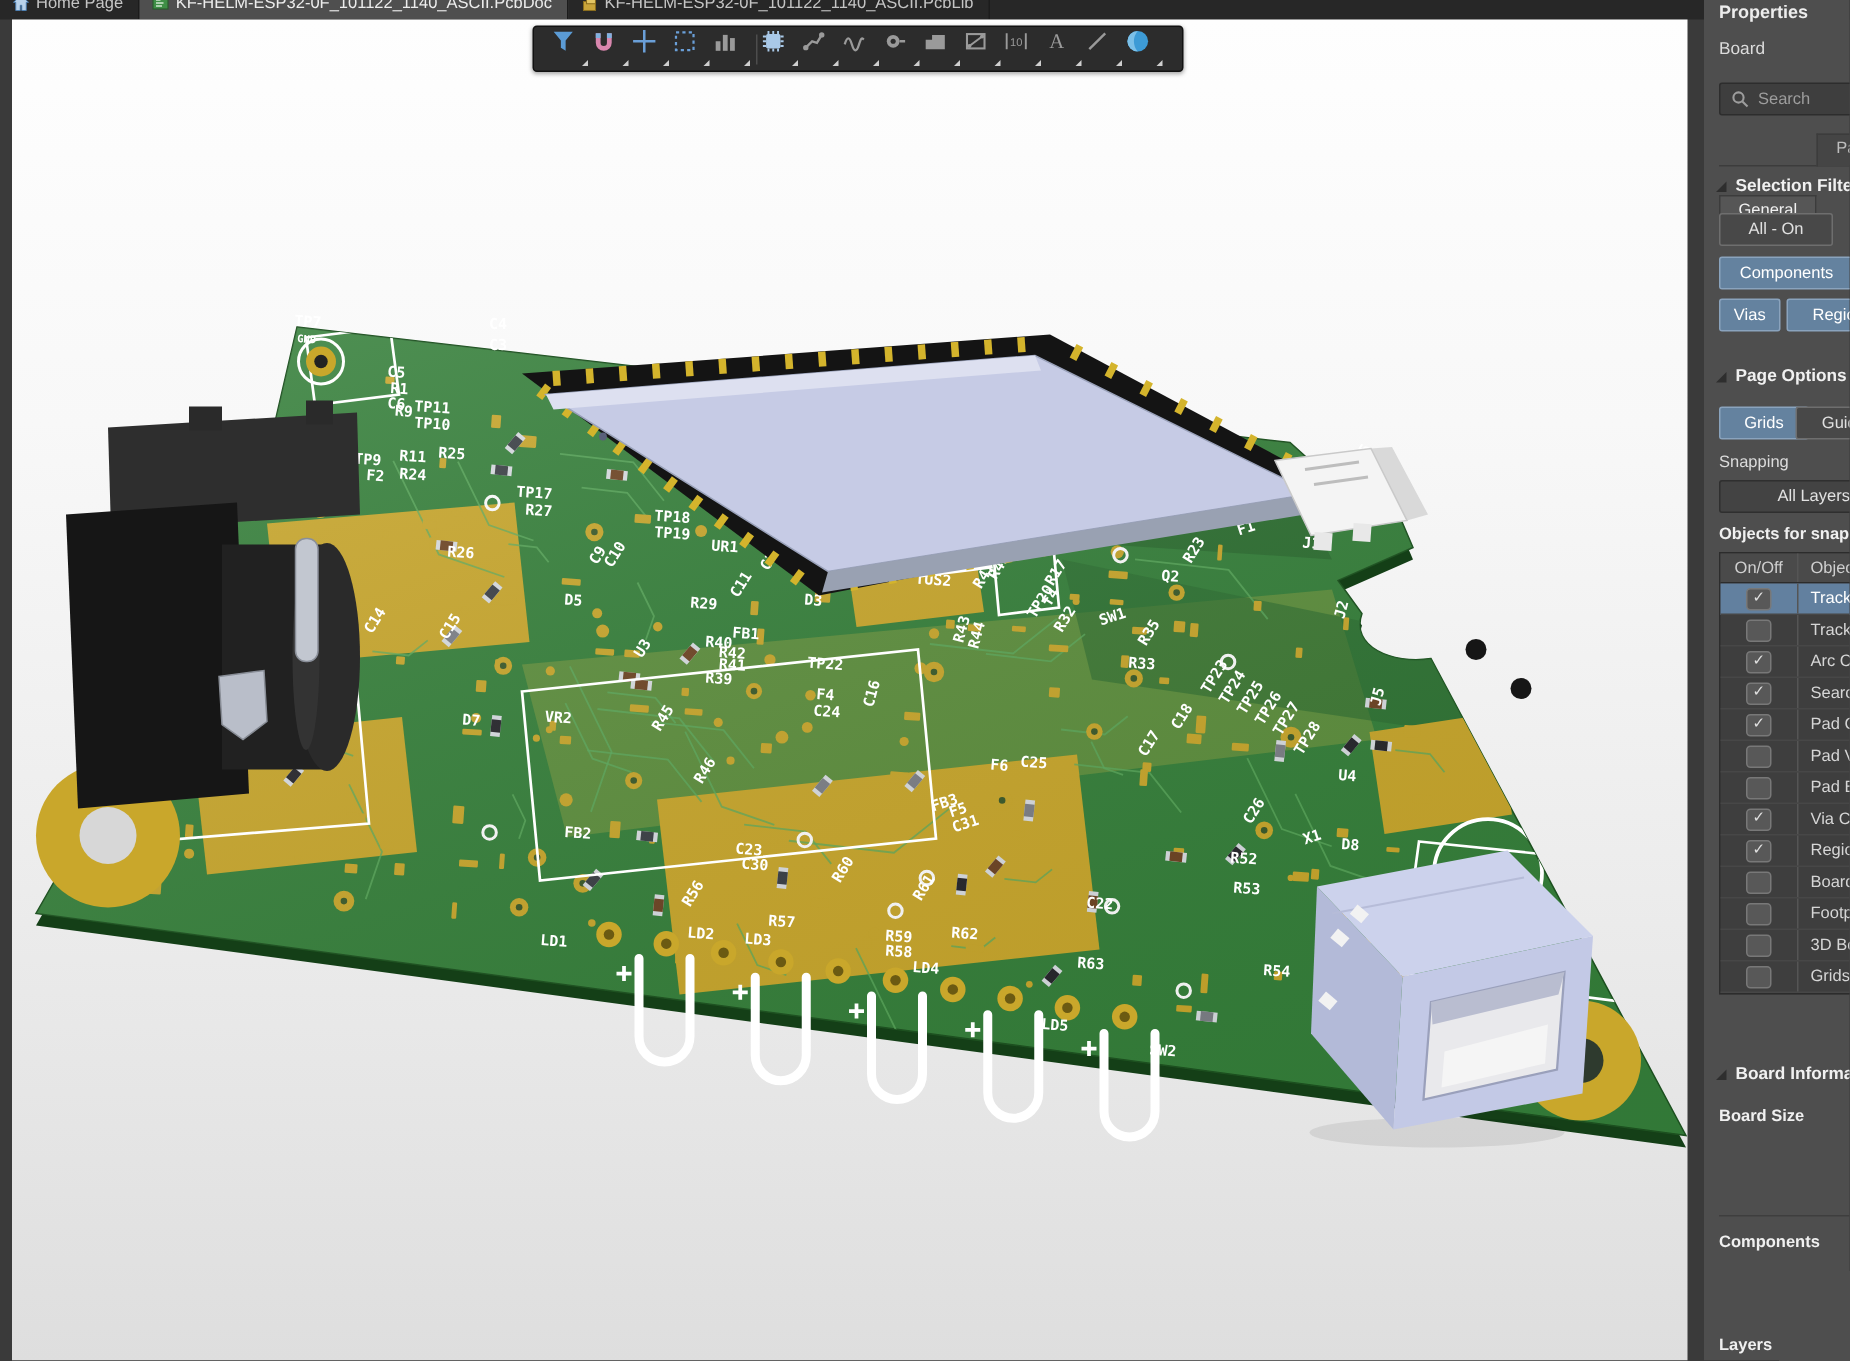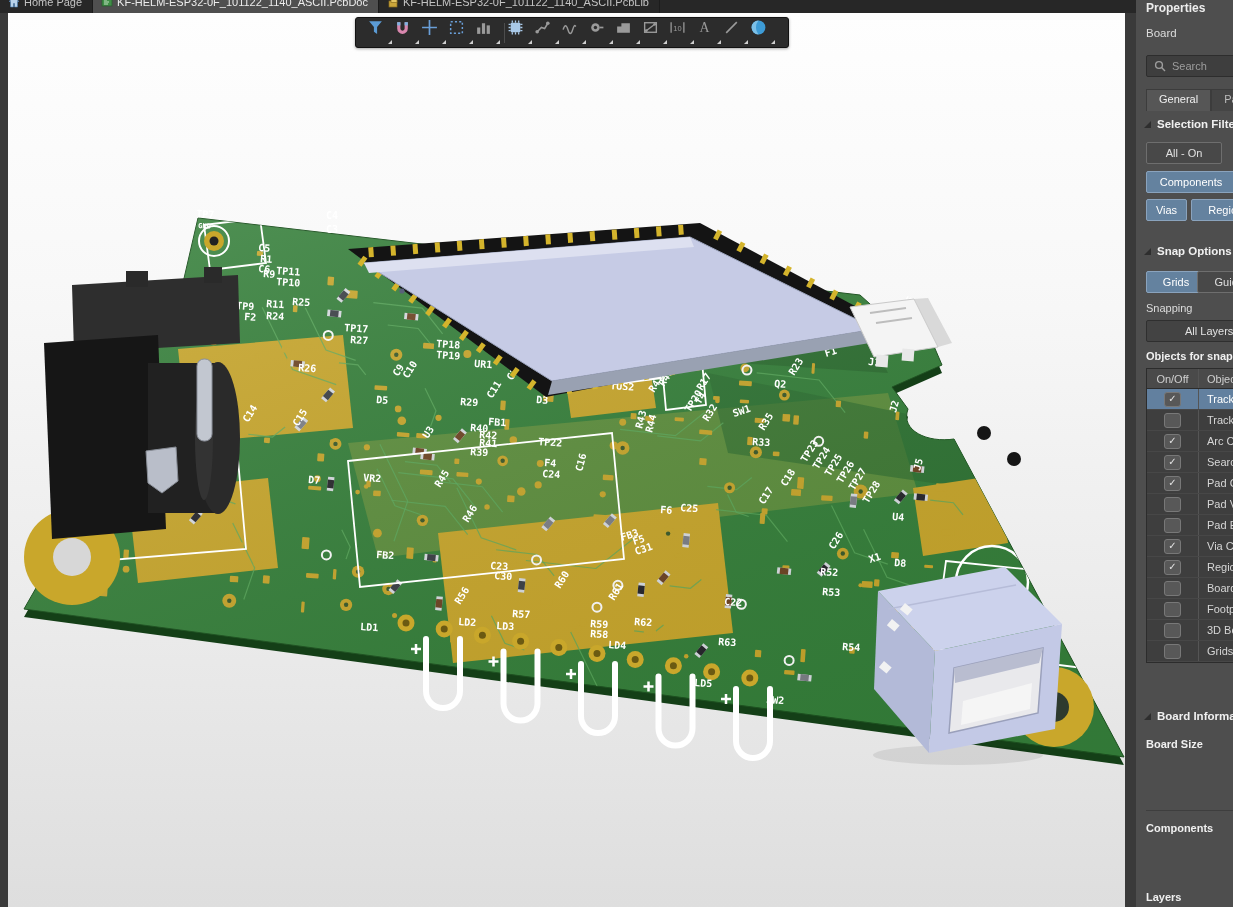--- a/index.html
+++ b/index.html
@@ -24,21 +24,21 @@
   .tsep{width:1px;height:20px;background:#4d4d4d;margin:0 2px;}
   
   .panel{position:absolute;left:1136px;top:0;width:240px;height:907px;background:#4e4e4e;color:#d6d6d6;font-size:11px;}
   .panel .abs{position:absolute;left:0;width:240px;}
   .p-title{top:1px;left:10px!important;font-size:12px;font-weight:bold;color:#ededed;}
   .p-sub{top:27px;left:10px!important;color:#dcdcdc;font-size:11.5px;}
   .searchbox{top:55px;left:10px!important;width:206px;height:22px;background:#3e3e3e;border:1px solid #2d2d2d;
     border-radius:2px;display:flex;align-items:center;gap:6px;padding:0 7px;box-sizing:border-box;color:#9d9d9d;}
   .ptabs{top:89px;left:10px!important;height:21px;display:flex;border-bottom:1px solid #3c3c3c;width:226px;}
   .ptab{padding:3px 12px 0;height:18px;color:#bdbdbd;background:#454545;border:1px solid #3c3c3c;border-bottom:none;}
-  .ptab.active{background:#565656;color:#f0f0f0;}
+  .ptab.active{background:#565656;color:#f0f0f0;margin-top:41px;}
   .sechdr{display:flex;align-items:center;gap:6px;left:8px!important;font-weight:bold;color:#f0f0f0;font-size:11.5px;}
   .tri{width:0;height:0;border-left:7px solid transparent;border-bottom:7px solid #2e2e2e;}
   .pbtn{position:absolute;height:22px;border-radius:2px;display:flex;align-items:center;justify-content:center;
     font-size:11px;box-sizing:border-box;}
   .pbtn.dark{background:#484848;border:1px solid #6e6e6e;color:#e0e0e0;}
   .pbtn.blue{background:#64829f;border:1px solid #8aa3bd;color:#fff;}
   .plabel{left:10px!important;color:#dcdcdc;}
   .pbold{left:10px!important;color:#f0f0f0;font-weight:bold;}
   .rlabel{left:0!important;width:108px;text-align:right;color:#d8d8d8;white-space:nowrap;overflow:visible;}
   .combo{top:320px;left:10px!important;width:210px;height:22px;background:#434343;border:1px solid #2f2f2f;
@@ -887,21 +887,21 @@
     <span class="tri"></span>
     <span>Selection Filter</span>
   </div>
   <div class="pbtn dark" style="top:142px;left:10px;width:76px">All - On</div>
   <div class="pbtn blue" style="top:171px;left:10px;width:90px">Components</div>
   <div class="pbtn blue" style="top:199px;left:10px;width:41px">Vias</div>
   <div class="pbtn blue" style="top:199px;left:55px;width:75px">Regions</div>
 
   <div class="abs sechdr" style="top:245px">
     <span class="tri"></span>
-    <span>Snap Options</span>
+    <span>Page Options</span>
   </div>
   <div class="pbtn blue" style="top:271px;left:10px;width:60px">Grids</div>
   <div class="pbtn dark" style="top:271px;left:61px;width:70px">Guides</div>
   <div class="abs plabel" style="top:302px">Snapping</div>
   <div class="abs combo">All Layers</div>
   <div class="abs pbold" style="top:350px">Objects for snapping</div>
 
   <div class="abs snaptable" id="snaptable">
       <div class="strow hdr">
         <div class="st-c1">On/Off</div>

